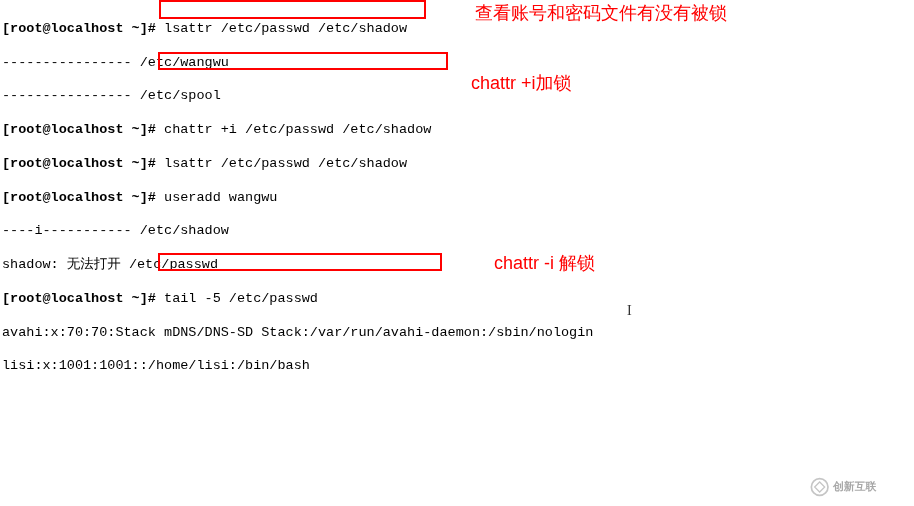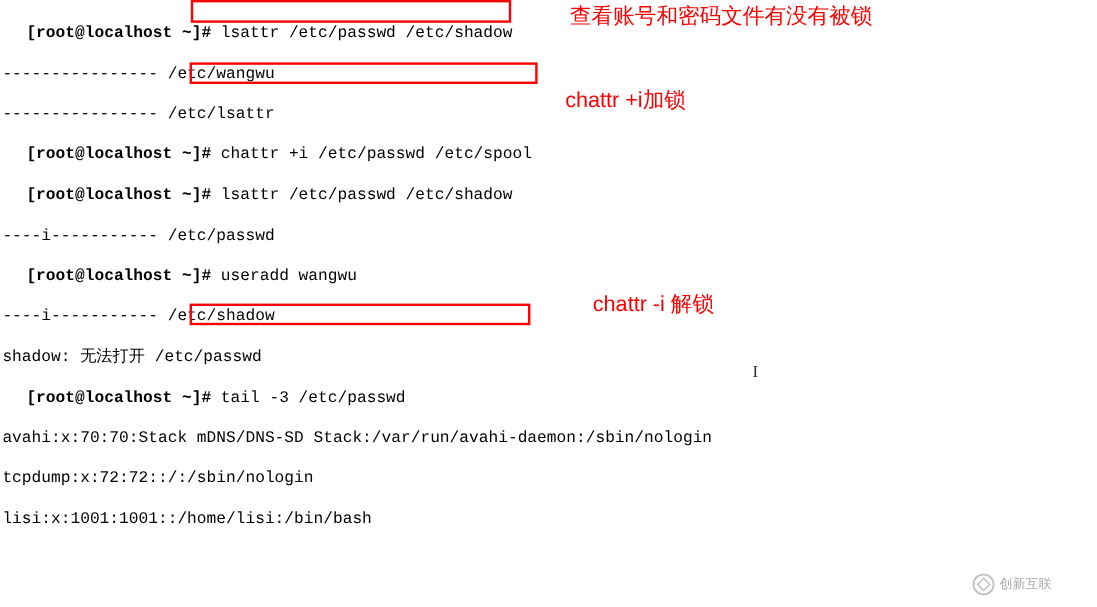--- a/index.html
+++ b/index.html
@@ -21,21 +21,20 @@
     .terminal {
       padding: 4px 2px;
       white-space: pre;
     }
     .line {
       display: block;
       min-height: 16.5px;
     }
     .bold {
       font-weight: bold;
-      margin-left: 20px;
     }
     .red-annotation {
       color: #ff0000;
       font-family: Liberation Sans, sans-serif;
       font-size: 18px;
       position: absolute;
     }
     .red-box {
       position: absolute;
       border: 2px solid #ff0000;
@@ -53,41 +52,40 @@
       bottom: 6px;
       width: 100px;
       height: 26px;
       display: flex;
       align-items: center;
       justify-content: flex-end;
       font-family: sans-serif;
       font-size: 10px;
       color: #888;
       opacity: 0.85;
+      font-weight: bold;
     }
     .logo svg {
       height: 24px;
     }
   </style>
 </head>
 <body>
 
 <div class="terminal">
 <span class="line"><span class="bold">[root@localhost ~]# </span><span>lsattr /etc/passwd /etc/shadow</span></span>
 <span class="line">---------------- /etc/wangwu</span>
-<span class="line">---------------- /etc/lsattr</span>
-<span class="line"><span class="bold">[root@localhost ~]# </span><span>chattr +i /etc/passwd /etc/spool</span></span>
+<span class="line">---------------- /etc/spool</span>
+<span class="line"><span class="bold">[root@localhost ~]# </span><span>chattr +i /etc/passwd /etc/shadow</span></span>
 <span class="line"><span class="bold">[root@localhost ~]# </span><span>lsattr /etc/passwd /etc/shadow</span></span>
-<span class="line">----i----------- /etc/passwd</span>
 <span class="line"><span class="bold">[root@localhost ~]# </span><span>useradd wangwu</span></span>
 <span class="line">----i----------- /etc/shadow</span>
 <span class="line">shadow: 无法打开 /etc/passwd</span>
-<span class="line"><span class="bold">[root@localhost ~]# </span><span>tail -3 /etc/passwd</span></span>
+<span class="line"><span class="bold">[root@localhost ~]# </span><span>tail -5 /etc/passwd</span></span>
 <span class="line">avahi:x:70:70:Stack mDNS/DNS-SD Stack:/var/run/avahi-daemon:/sbin/nologin</span>
-<span class="line">tcpdump:x:72:72::/:/sbin/nologin</span>
 <span class="line">lisi:x:1001:1001::/home/lisi:/bin/bash</span>
 
 
 
 
 
 
 
 
 
@@ -98,21 +96,21 @@
 
 
 </div>
 
 <div class="red-box" style="left:159px; top:0px; width:267px; height:19px;"></div>
 <div class="red-box" style="left:158px; top:52px; width:290px; height:18px;"></div>
 <div class="red-box" style="left:158px; top:253px; width:284px; height:18px;"></div>
 
 <div class="red-annotation" style="left:475px; top:2px;">查看账号和密码文件有没有被锁</div>
 <div class="red-annotation" style="left:471px; top:72px;">chattr +i加锁</div>
-<div class="red-annotation" style="left:494px; top:242px;">chattr -i 解锁</div>
+<div class="red-annotation" style="left:494px; top:252px;">chattr -i 解锁</div>
 
 <div class="text-cursor" style="left:627px; top:302px;">I</div>
 
 <div class="logo">
   <svg viewBox="0 0 120 28">
     <circle cx="14" cy="14" r="10" fill="none" stroke="#bbb" stroke-width="2"></circle>
     <path d="M8 14 L14 8 L20 14 L14 20 Z" fill="none" stroke="#bbb" stroke-width="1.5"></path>
     <text x="30" y="18" font-size="13" fill="#999" font-family="SimHei,sans-serif">创新互联</text>
   </svg>
 </div>

